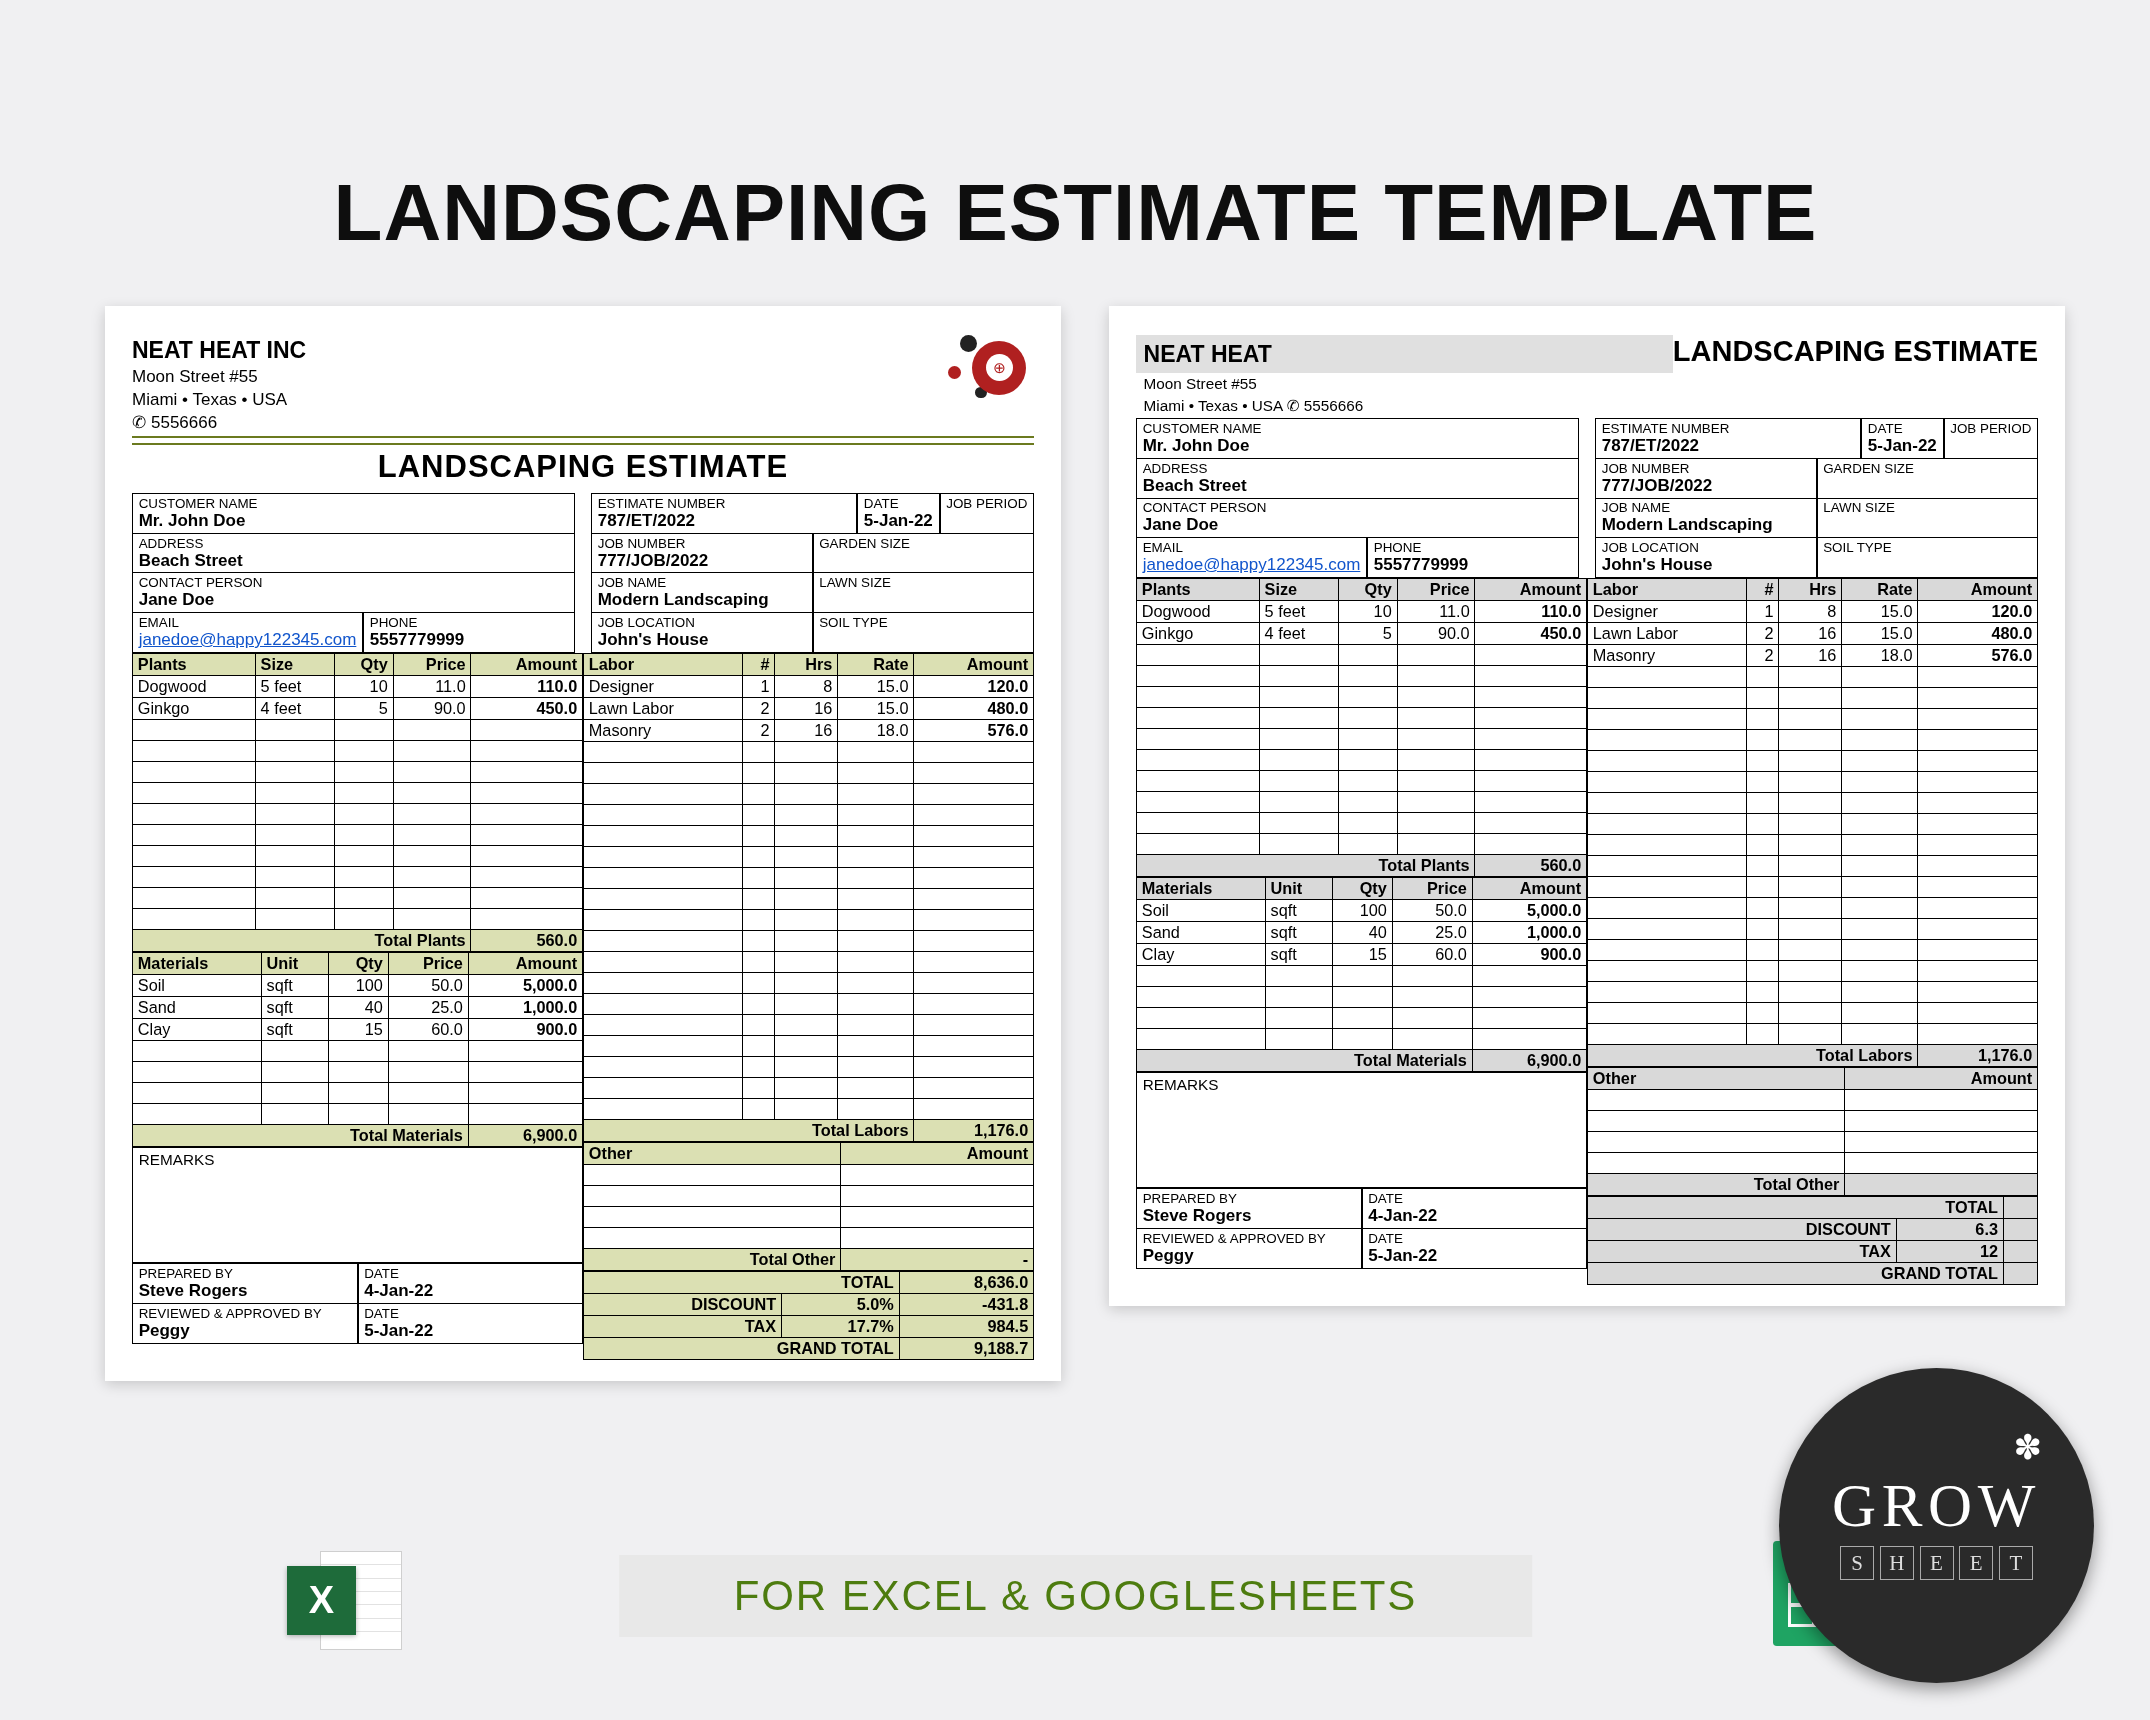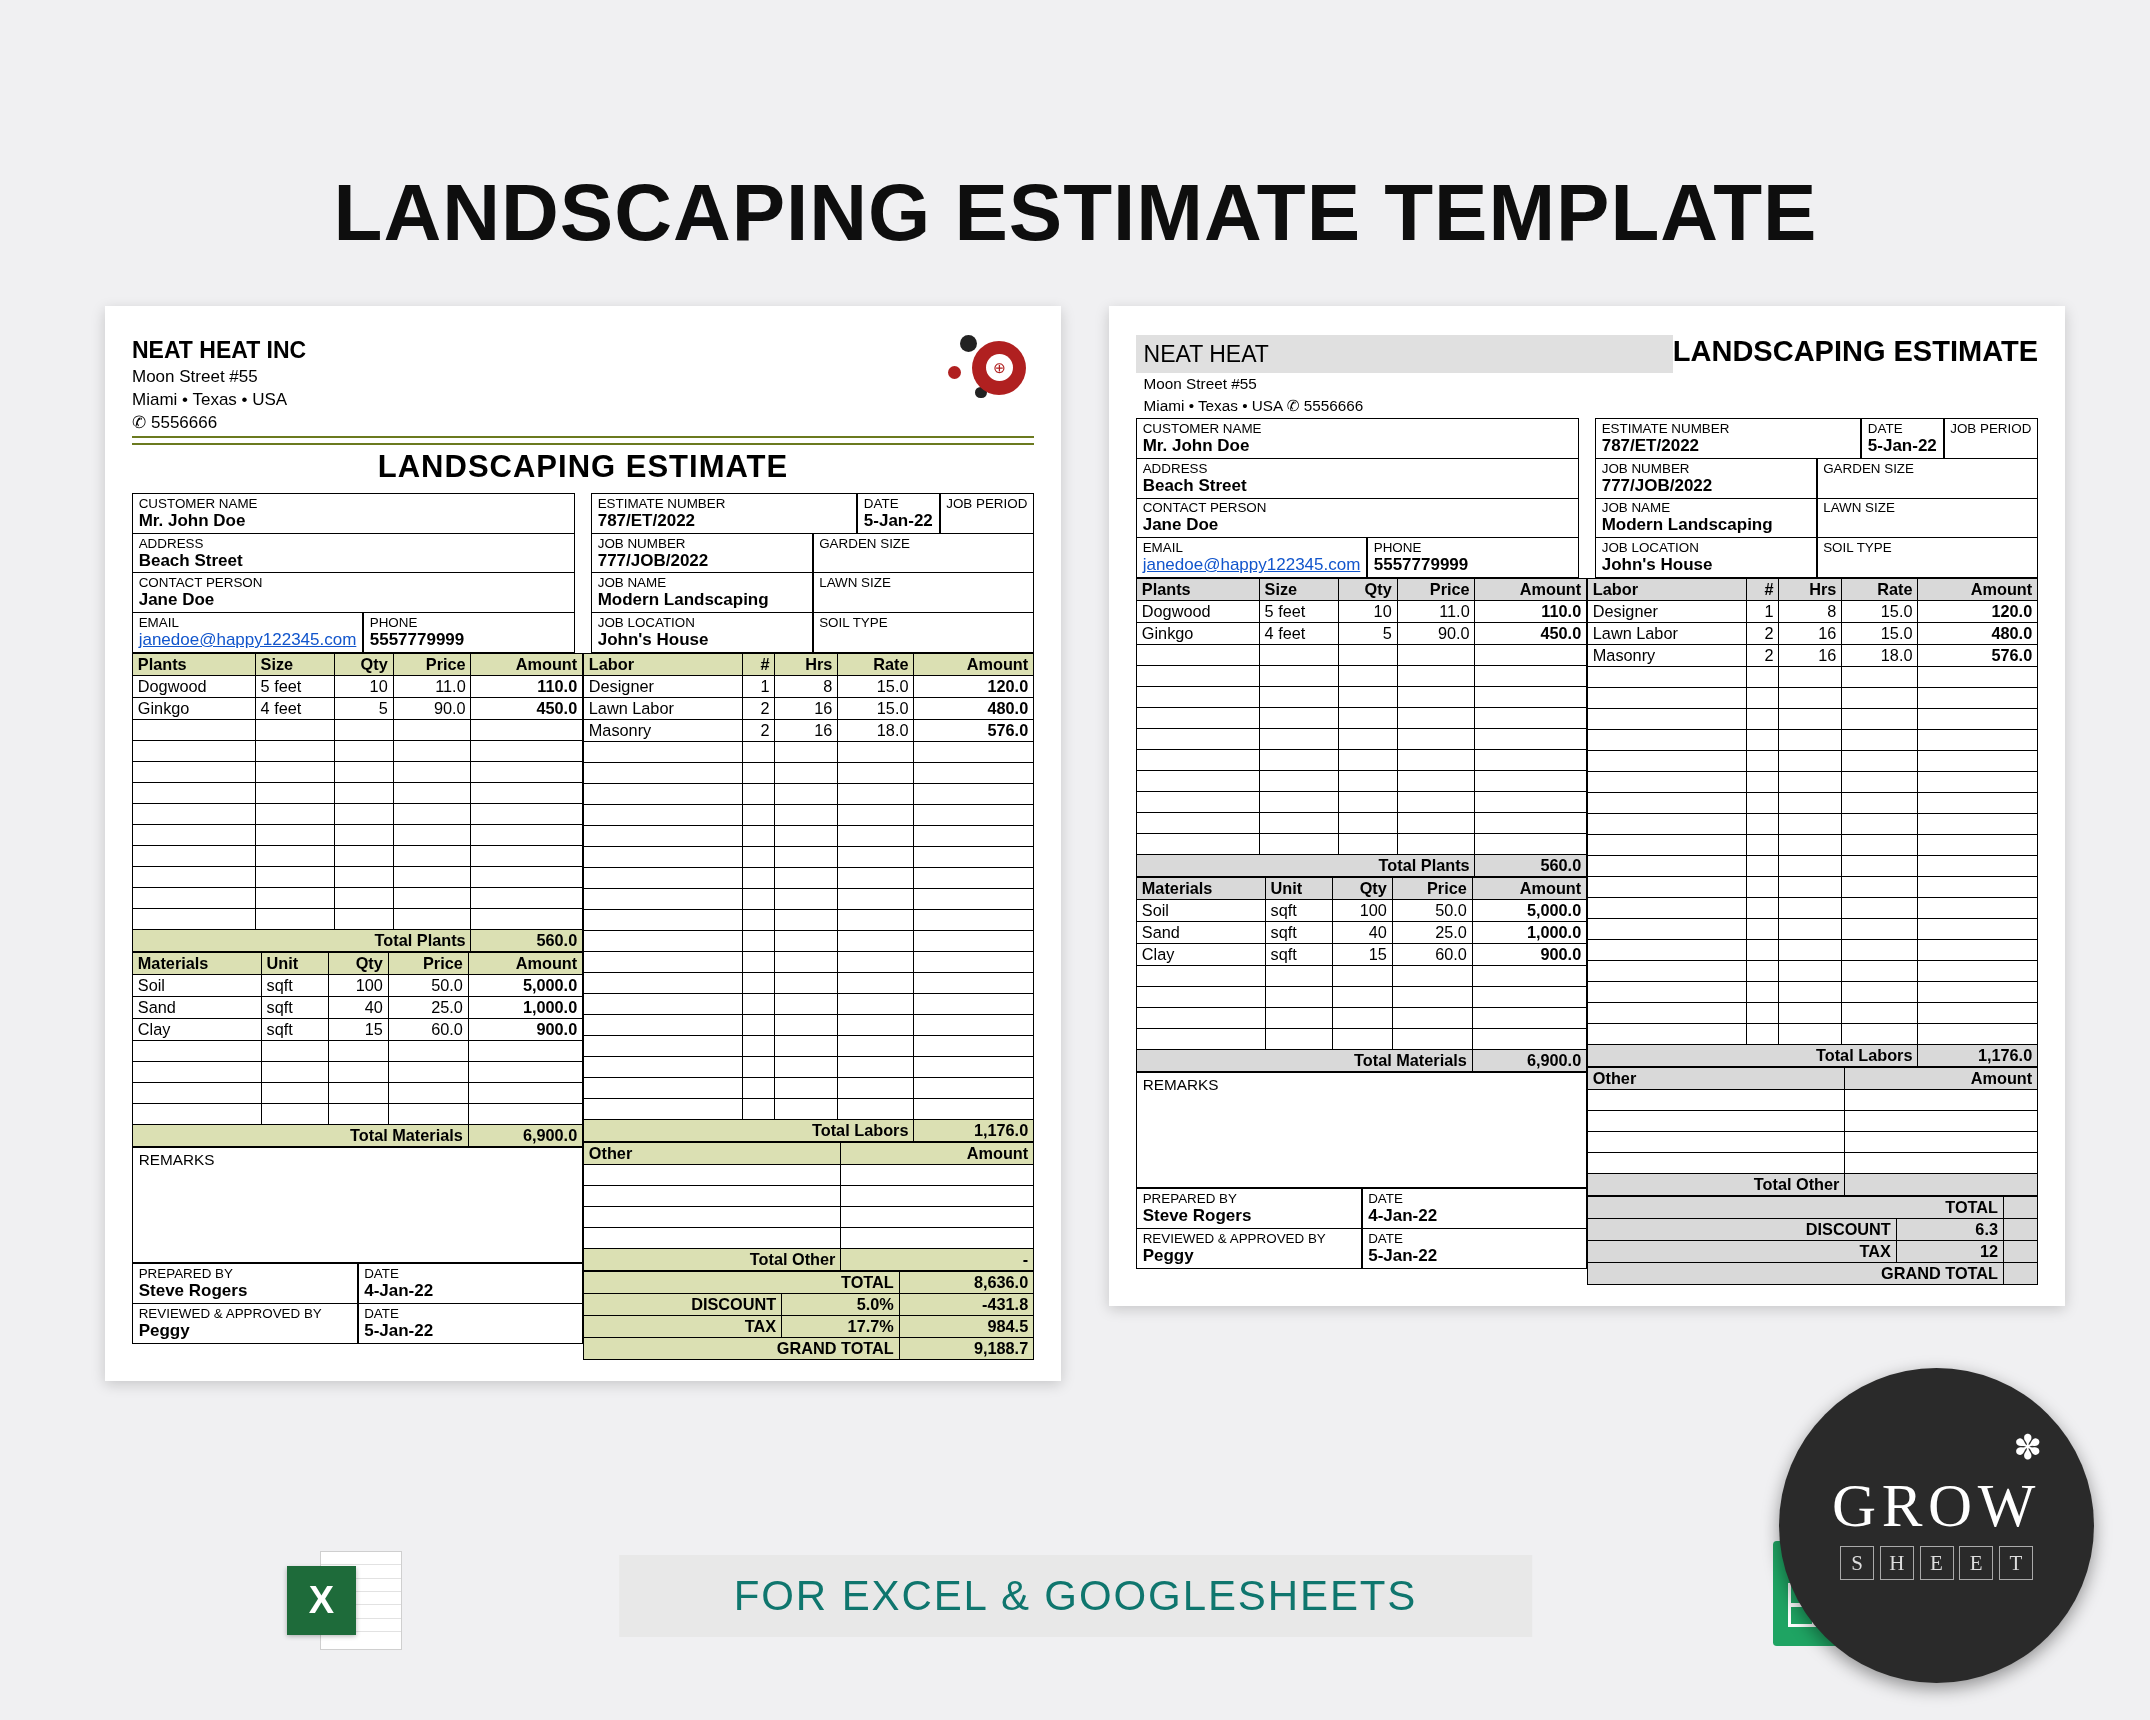--- a/index.html
+++ b/index.html
@@ -53,25 +53,25 @@
 
 .tworow{display:flex;gap:0}
 .tworow .col{flex:1}
 
 .remarks-box{border:1px solid #000;height:116px;padding:2.9px 5.7px;font-size:15.3px}
 
 .footerline{display:flex}
 .footerline>div{border:1px solid #000;border-top:none;padding:1.9px 5.7px;flex:1}
 .footerline>div + div{border-left:1px solid #000}
 
-.doc-right .brand-bar{background:#e0e0e0;padding:5.7px 7.6px;font-weight:400;font-size:23px}
+.doc-right .brand-bar{background:#e0e0e0;padding:5.7px 7.6px;font-weight:700;font-size:23px}
 .doc-right .mini{font-size:15.3px;padding:1.9px 7.6px}
 .doc-right .rtitle{font-weight:800;font-size:29px;text-align:right;white-space:nowrap}
 
-.footer-band{position:absolute;bottom:84px;left:50%;transform:translateX(-50%);background:#e8e8e8;padding:17px 115px;font-size:42px;letter-spacing:1.9px;color:#0f766e;display:flex;align-items:center;gap:38px}
+.footer-band{position:absolute;bottom:84px;left:50%;transform:translateX(-50%);background:#e8e8e8;padding:17px 115px;font-size:42px;letter-spacing:1.9px;color:#4d7c0f;display:flex;align-items:center;gap:38px}
 
 .excel-icon{position:absolute;bottom:67px;left:287px;width:115px;height:105px}
 .excel-icon .page{width:82px;height:99px;background:#fff;border:1.9px solid #cfcfcf;position:absolute;right:0;top:1.9px}
 .excel-icon .page .ln{height:13.4px;border-bottom:1.9px solid #e2e2e2}
 .excel-icon .book{width:69px;height:69px;background:#1e6b3a;position:absolute;left:0;top:17px;display:flex;align-items:center;justify-content:center;color:#fff;font-weight:800;font-size:38px;box-shadow:0 1.9px 4.8px rgba(0,0,0,.3)}
 
 .gsheet-icon{position:absolute;bottom:75px;right:296px;width:82px;height:105px;background:#1fa463;border-radius:3.8px}
 .gsheet-icon .fold{position:absolute;top:0;right:0;width:27px;height:27px;background:#0b7a44}
 .gsheet-icon .tbl{position:absolute;top:42px;left:15.3px;width:52px;height:44px;background:#1fa463;border:3.8px solid #fff}
 .gsheet-icon .tbl::before,.gsheet-icon .tbl::after{content:"";position:absolute;background:#fff}

